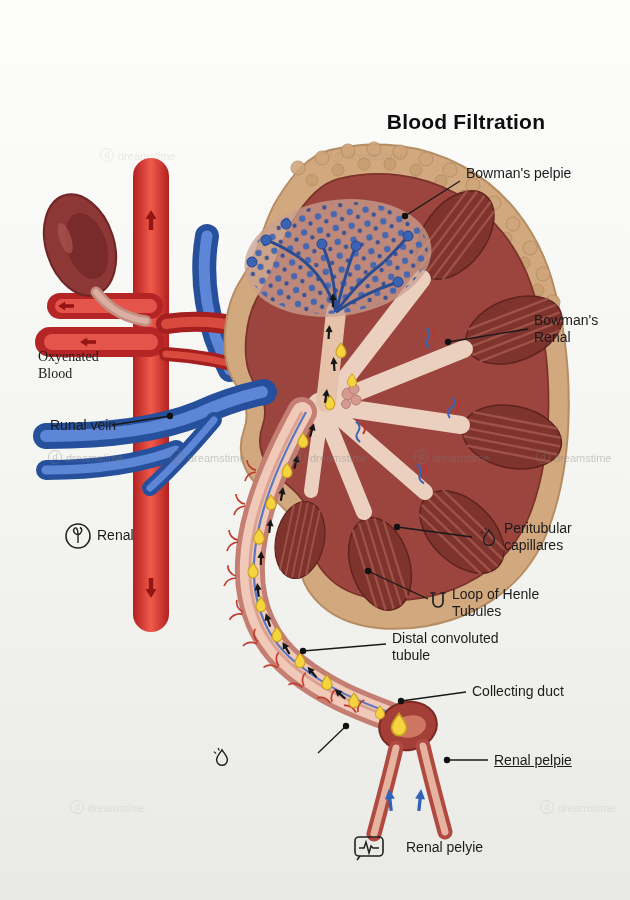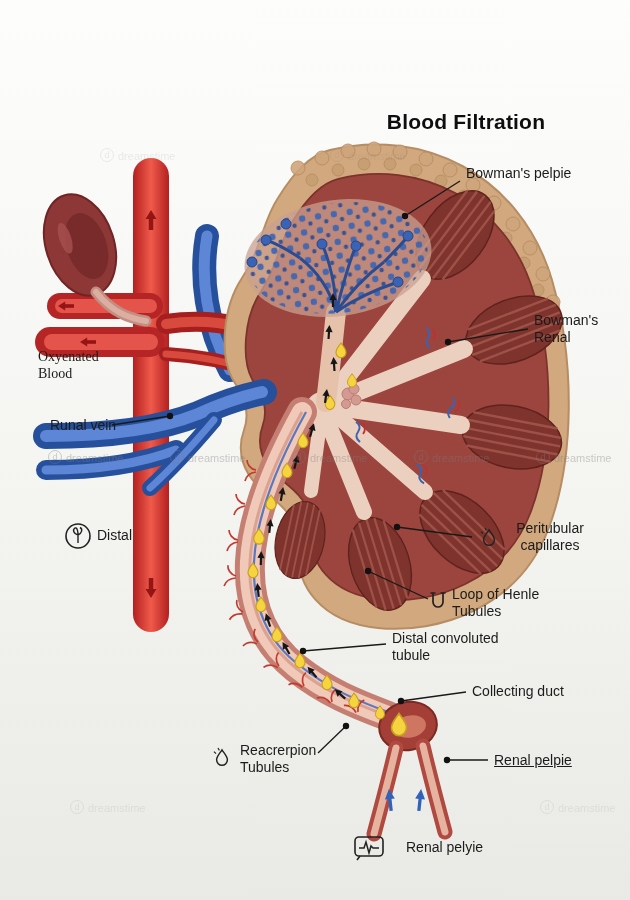--- a/index.html
+++ b/index.html
@@ -322,31 +322,30 @@
 <div class="title" style="left:335px;top:110px;width:262px;text-align:center;">Blood Filtration</div>
 
 <div class="label" style="left:466px;top:165px;white-space:nowrap;">Bowman's pelpie</div>
 
 <div class="label" style="left:534px;top:312px;width:76px;">Bowman's Renal</div>
 
 <div class="label" style="left:38px;top:348px;width:88px;font-family:Liberation Serif, serif;">Oxyenated Blood</div>
 
 <div class="label" style="left:50px;top:417px;white-space:nowrap;">Runal vein</div>
 
-<div class="label" style="left:97px;top:527px;white-space:nowrap;">Distal</div>
-
-<div class="label" style="left:504px;top:520px;width:92px;text-align:center;">Peritubular capillares</div>
+<div class="label" style="left:97px;top:527px;white-space:nowrap;">Renal</div>
+
+<div class="label" style="left:504px;top:520px;width:92px;">Peritubular capillares</div>
 
 <div class="label" style="left:392px;top:630px;width:128px;">Distal convoluted tubule</div>
 
 <div class="label" style="left:452px;top:586px;width:106px;">Loop of Henle Tubules</div>
 
 <div class="label" style="left:472px;top:683px;white-space:nowrap;text-align:center;">Collecting duct</div>
 
-<div class="label" style="left:240px;top:742px;width:94px;">Reacrerpion Tubules</div>
 
 <div class="label" style="left:494px;top:752px;white-space:nowrap;text-decoration:underline;">Renal pelpie</div>
 
 <div class="label" style="left:394px;top:839px;white-space:nowrap;margin-left:12px;">Renal pelyie</div>
 
 <span class="wm faint" style="left:100px;top:148px;">
       <span class="wm-badge">d</span>
       <span>dreamstime</span>
     </span>
 <span class="wm faint" style="left:330px;top:148px;">

